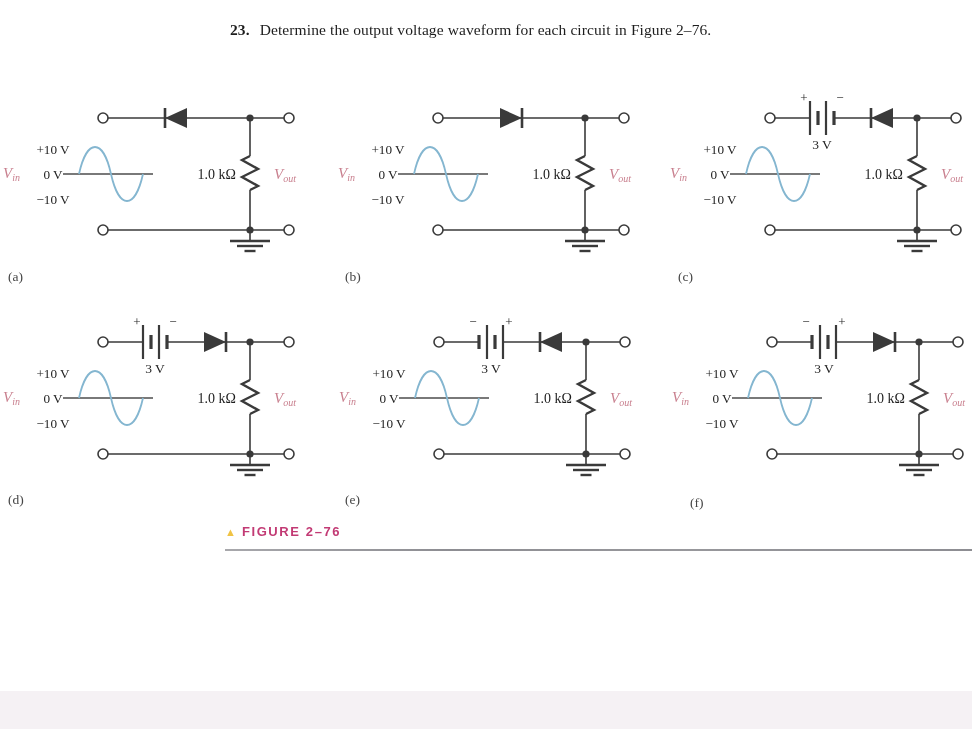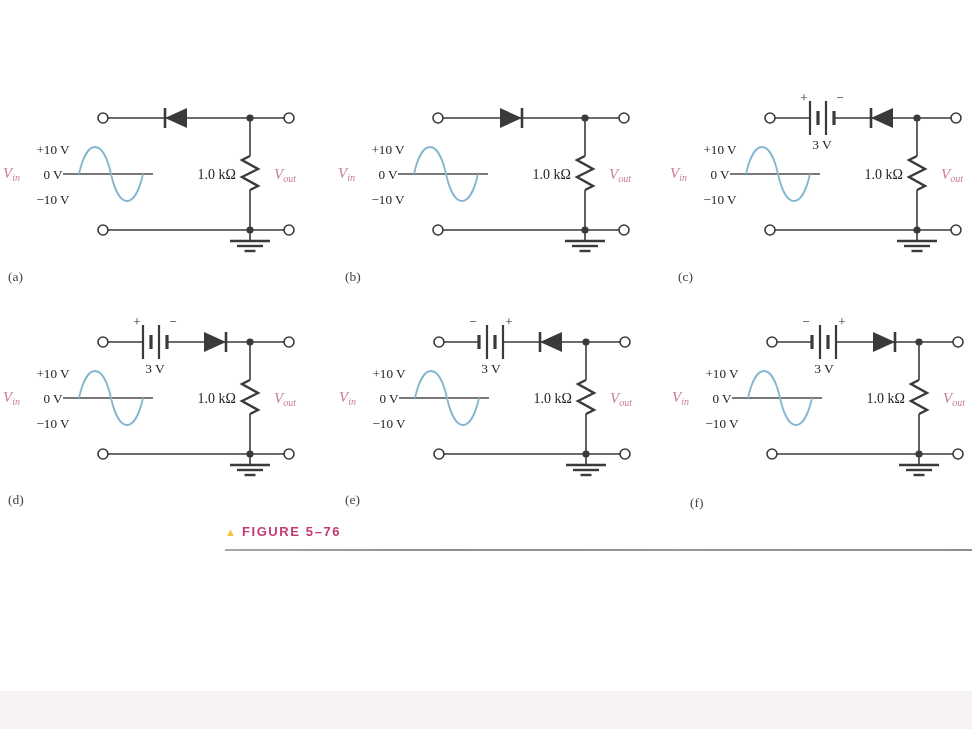--- a/index.html
+++ b/index.html
@@ -36,20 +36,23 @@
   .outside-strip{
     position:absolute;left:0;top:691px;right:0;bottom:0;
     background:#f5f1f4;
   }
 </style>
 </head>
 <body>
 
 <div class="page">
 
+  <div class="problem">
+    <span class="num">23.</span><span>Determine the output voltage waveform for each circuit in Figure 2–76.</span>
+  </div>
 
   <svg class="figure-svg" id="fig" width="972" height="600" viewBox="0 0 972 600">
       <g>
         <circle cx="103" cy="118" r="5" fill="none" stroke="#3a3a3a" stroke-width="1.6"></circle>
         <circle cx="289" cy="118" r="5" fill="none" stroke="#3a3a3a" stroke-width="1.6"></circle>
         <circle cx="103" cy="230" r="5" fill="none" stroke="#3a3a3a" stroke-width="1.6"></circle>
         <circle cx="289" cy="230" r="5" fill="none" stroke="#3a3a3a" stroke-width="1.6"></circle>
         <line x1="108" y1="118" x2="250" y2="118" stroke="#3a3a3a" stroke-width="1.6"></line>
         <line x1="250" y1="118" x2="284" y2="118" stroke="#3a3a3a" stroke-width="1.6"></line>
         <polygon points="187,108 187,128 165,118" fill="#3a3a3a"></polygon>
@@ -247,19 +250,19 @@
         <path d="M 748 398 C 756 362, 772 362, 780 398 C 788 434, 804 434, 812 398" fill="none" stroke="#84b6d0" stroke-width="1.8"></path>
         <text x="722" y="378" fill="#1d1d1d" font-size="13.2" font-family="&quot;Liberation Serif&quot;, serif" text-anchor="middle">+10 V</text>
         <text x="722" y="402.5" fill="#1d1d1d" font-size="13.2" font-family="&quot;Liberation Serif&quot;, serif" text-anchor="middle">0 V</text>
         <text x="722" y="428" fill="#1d1d1d" font-size="13.2" font-family="&quot;Liberation Serif&quot;, serif" text-anchor="middle">−10 V</text>
         <text x="672" y="402" fill="#c9808f" font-size="15" font-style="italic" font-family="&quot;Liberation Serif&quot;, serif"><tspan>V</tspan><tspan font-size="10" dy="3">in</tspan></text>
         <text x="690" y="507" fill="#454545" font-size="13.5" font-family="&quot;Liberation Serif&quot;, serif" text-anchor="start">(f)</text>
       </g>
     </svg>
 
   <div class="caption">
-    <span class="marker">▲</span><span>FIGURE 5–76</span>
+    <span class="marker">▲</span><span>FIGURE 2–76</span>
   </div>
   <div class="caption-rule"></div>
 
 </div>
 
 <div class="outside-strip"></div>
 
 </body></html>

